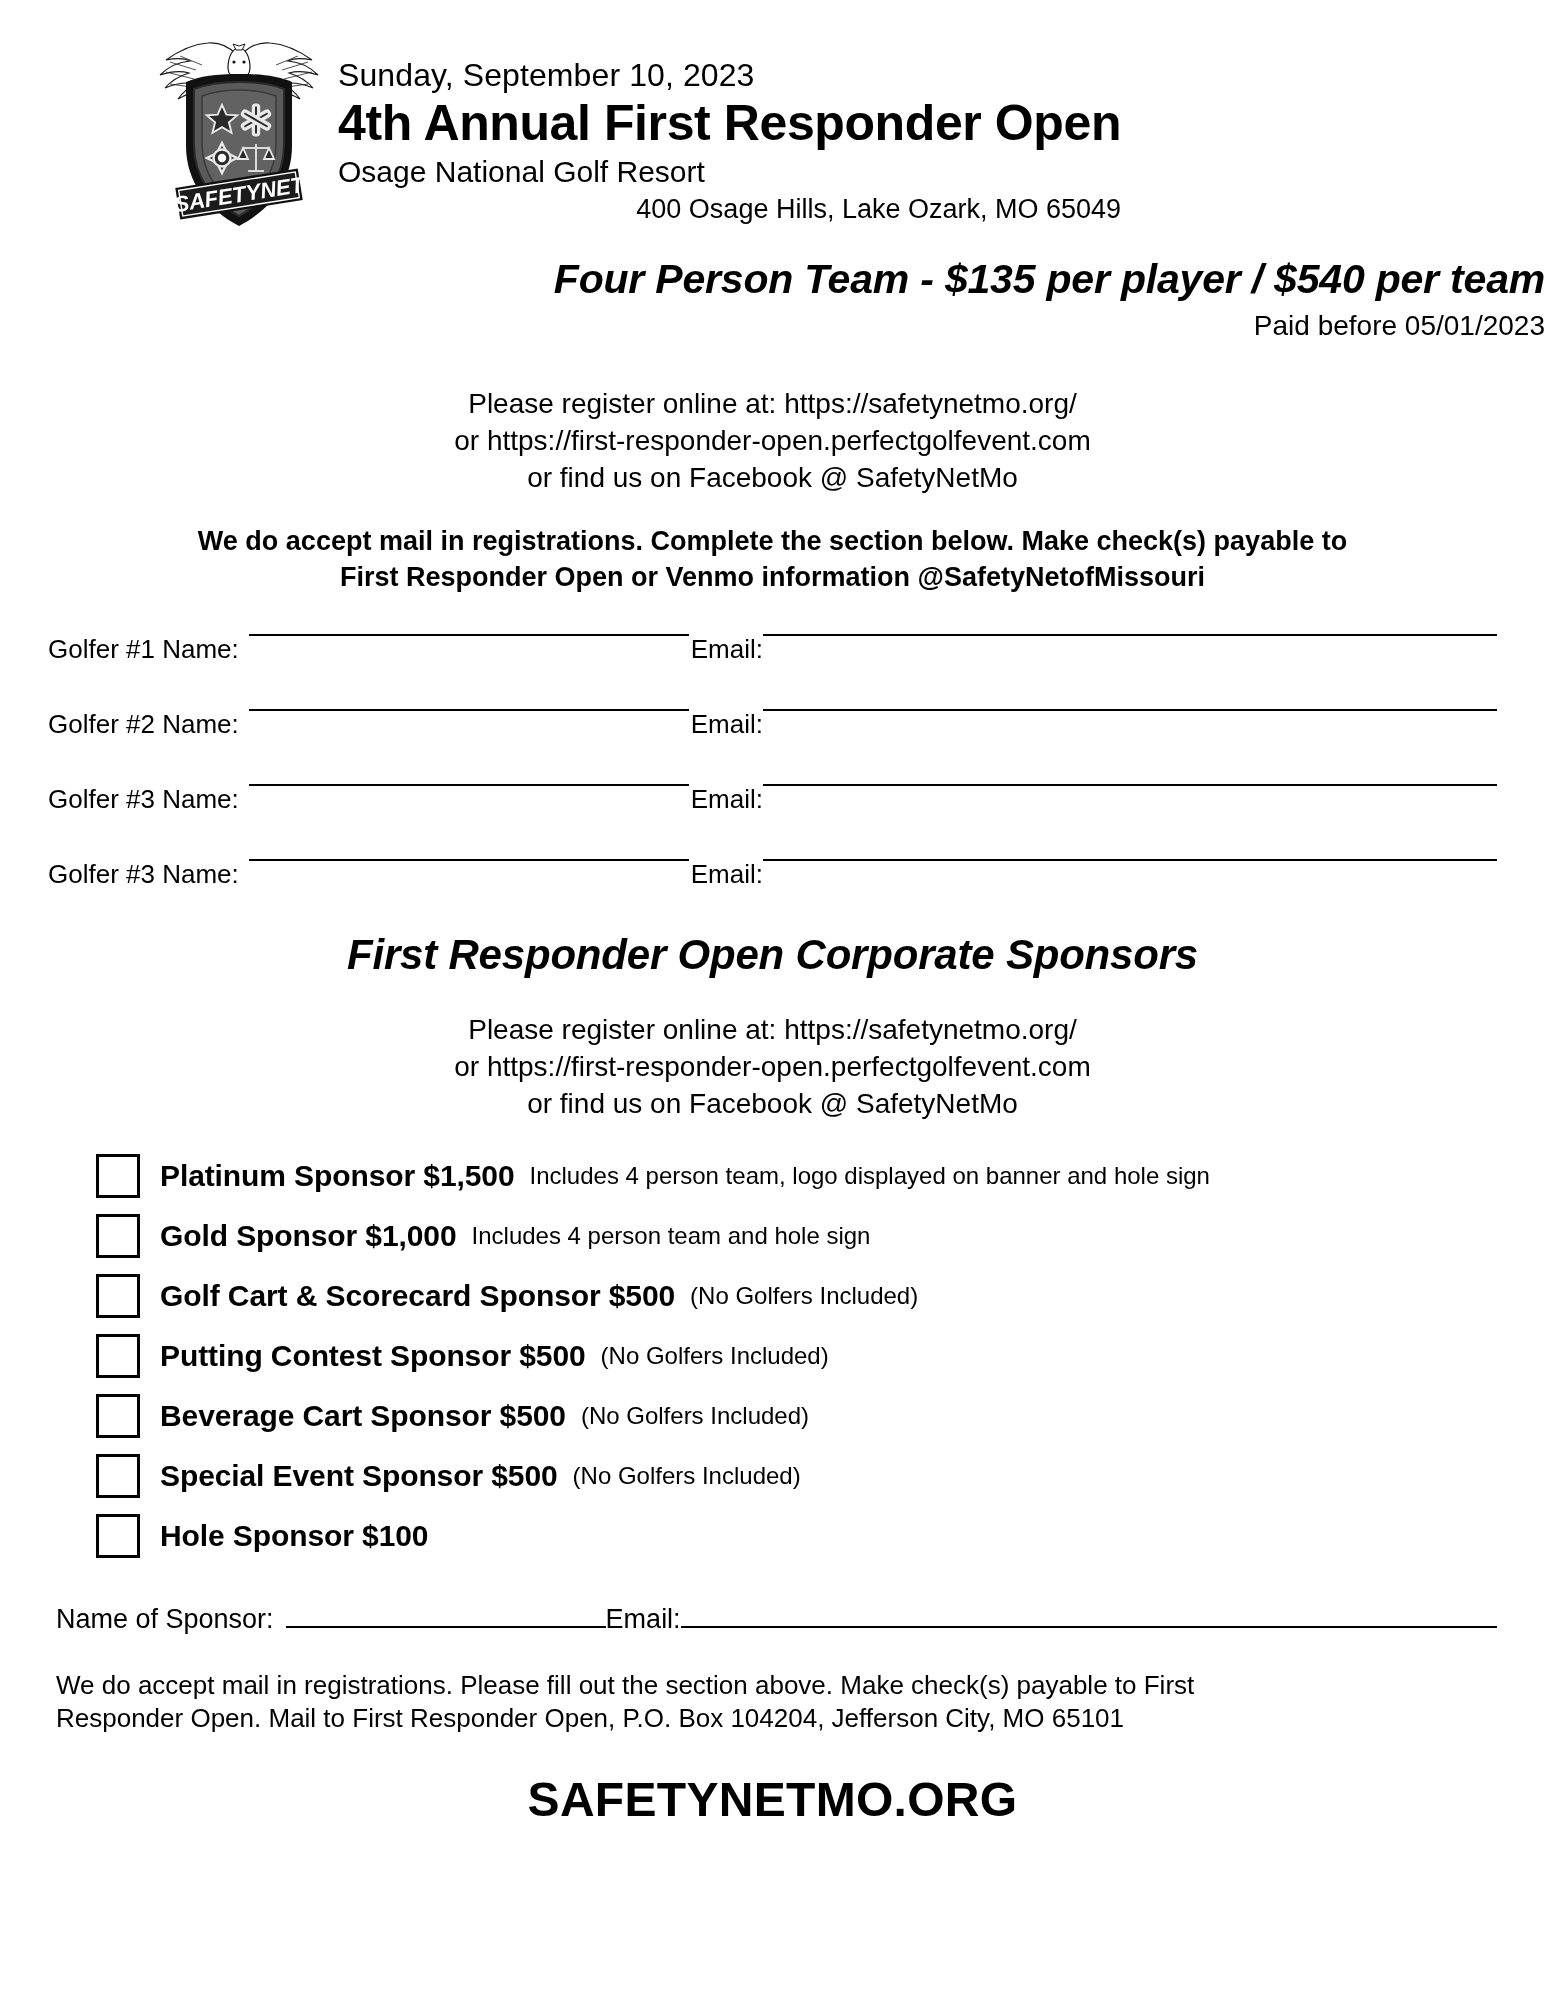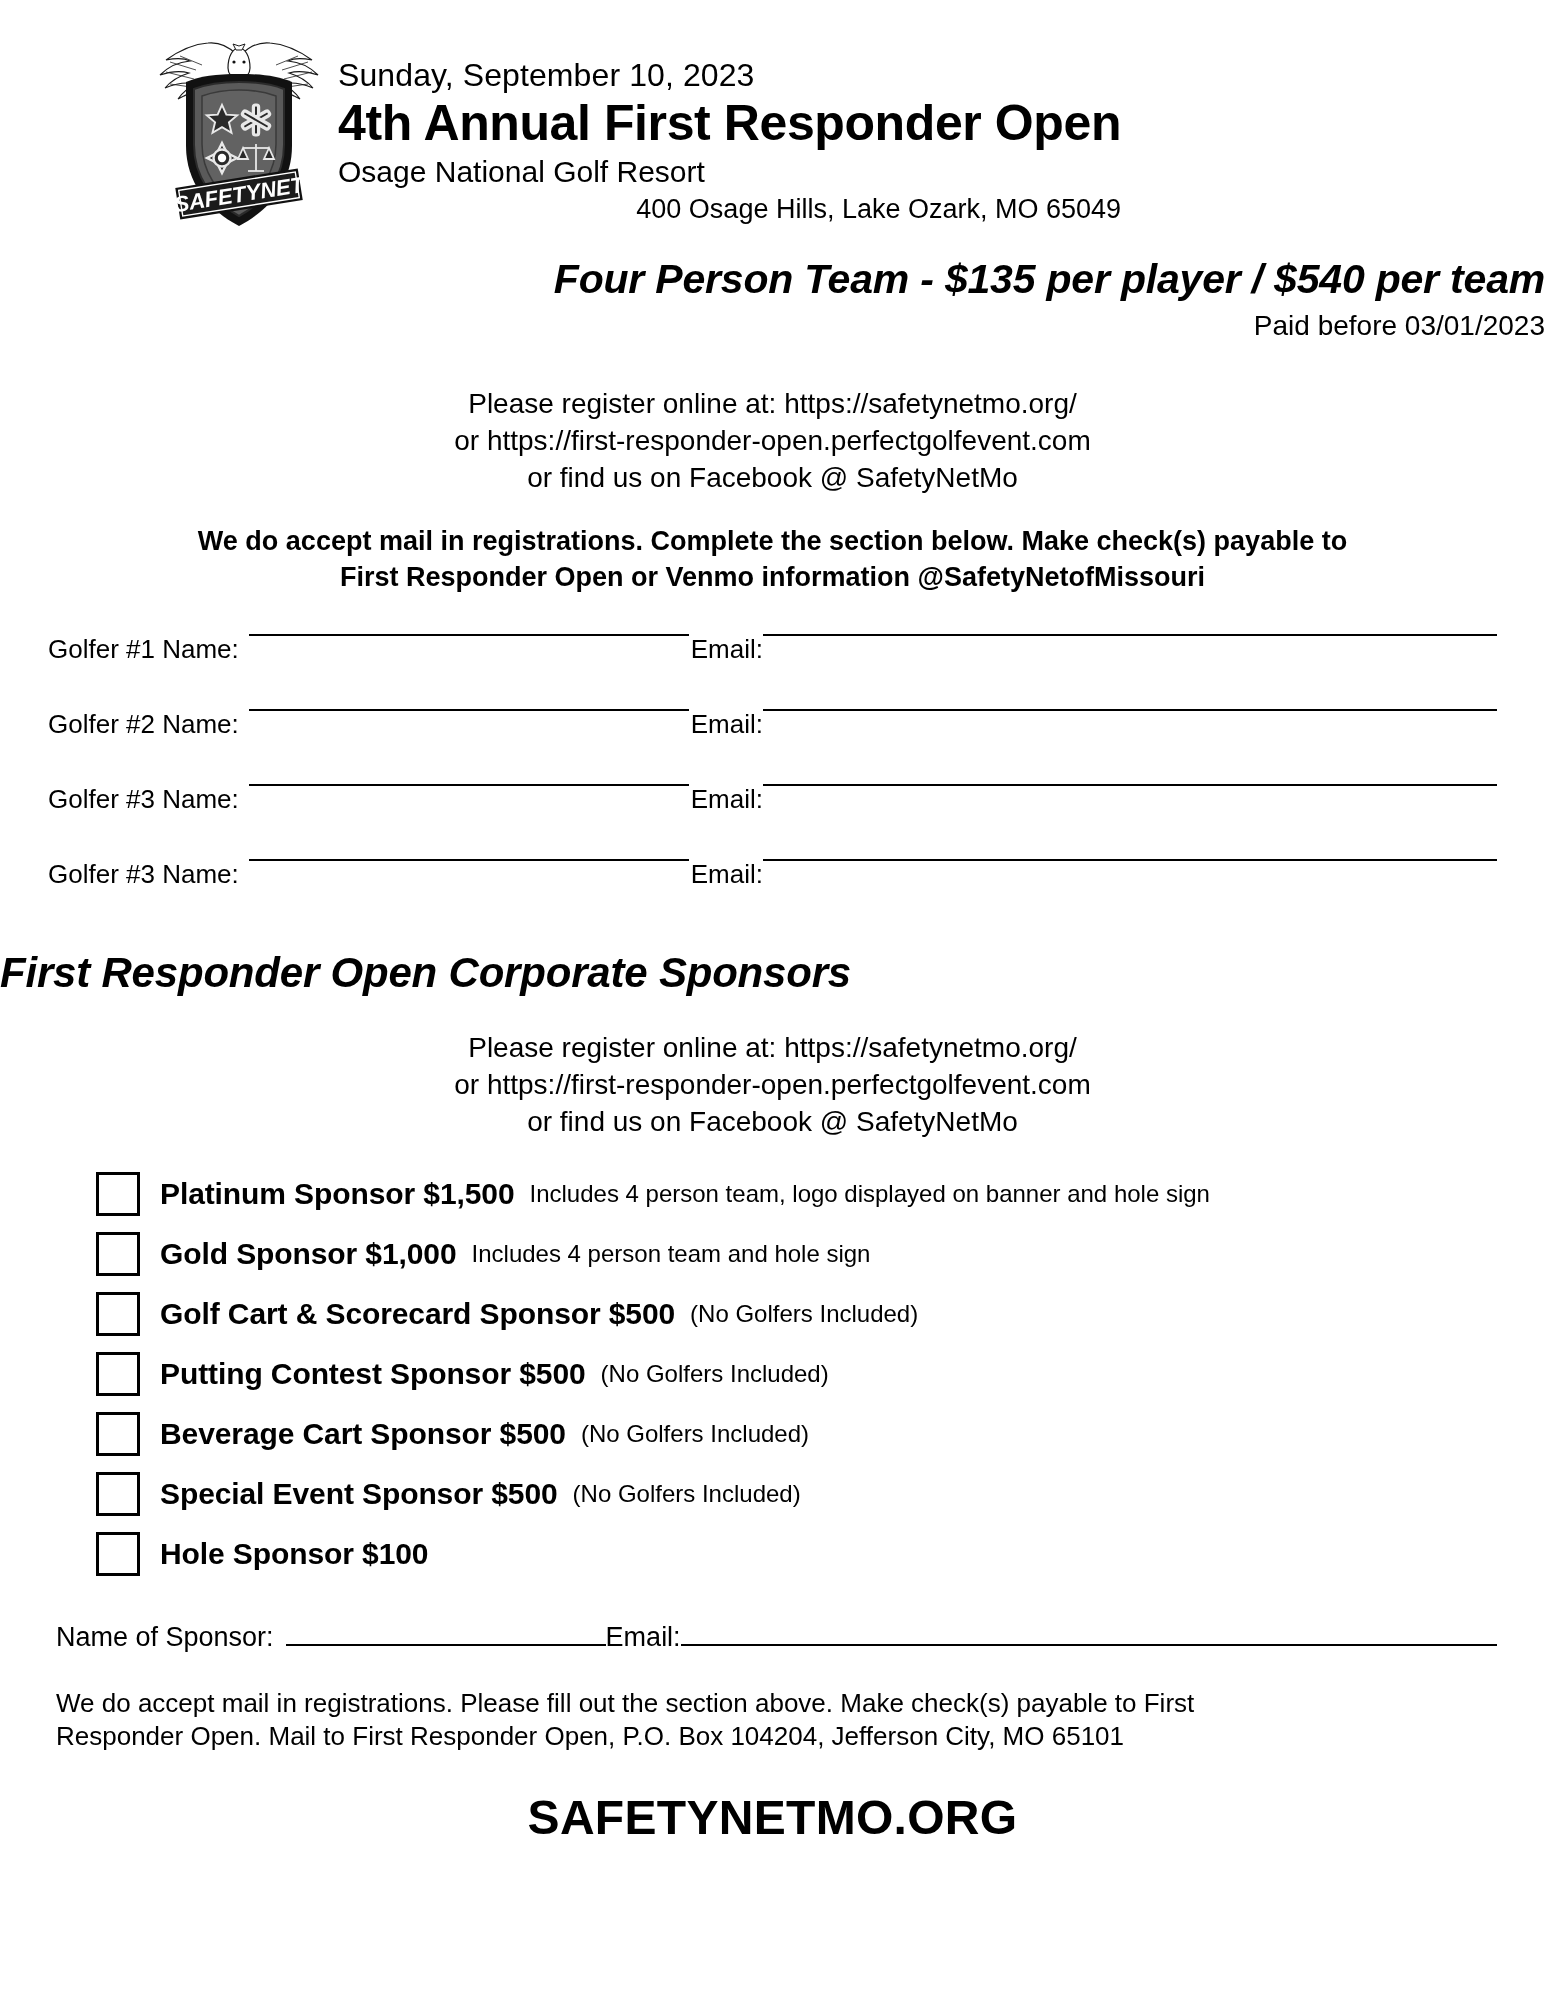--- a/index.html
+++ b/index.html
@@ -128,26 +128,26 @@
   .g-email-label { margin-left: 2px; }
   .g-rule-2 {
     flex: 1 1 auto;
     border-bottom: 2.5px solid #000;
     margin: 0 0 6px 0;
     height: 1px;
   }
 
   
   .sponsor-heading {
-    text-align: left;
+    text-align: center;
     font-size: 42px;
     font-style: italic;
     font-weight: 600;
     letter-spacing: -0.2px;
-    margin-top: 60px;
+    margin-top: 42px;
     line-height: 1.1;
   }
   .sponsor-register {
     text-align: center;
     margin-top: 34px;
     font-size: 28px;
     line-height: 1.32;
   }
   .sponsor-register div { white-space: nowrap; }
 
@@ -297,21 +297,21 @@
     <div class="header-text">
       <div class="hdr-date">Sunday, September 10, 2023</div>
       <div class="hdr-title">4th Annual First Responder Open</div>
       <div class="hdr-venue">Osage National Golf Resort</div>
       <div class="hdr-address">400 Osage Hills, Lake Ozark, MO 65049</div>
     </div>
   </div>
 
   <div class="price-block">
     <div class="price-main">Four Person Team - $135 per player / $540 per team</div>
-    <div class="price-sub">Paid before 03/01/2023</div>
+    <div class="price-sub">Paid before 05/01/2023</div>
   </div>
 
   <div class="register-block">
     <div>Please register online at:  https://safetynetmo.org/</div>
     <div>or https://first-responder-open.perfectgolfevent.com</div>
     <div>or find us on Facebook @ SafetyNetMo</div>
   </div>
 
   <div class="mailin-block">
     <div>We do accept mail in registrations. Complete the section below. Make check(s) payable to</div>

